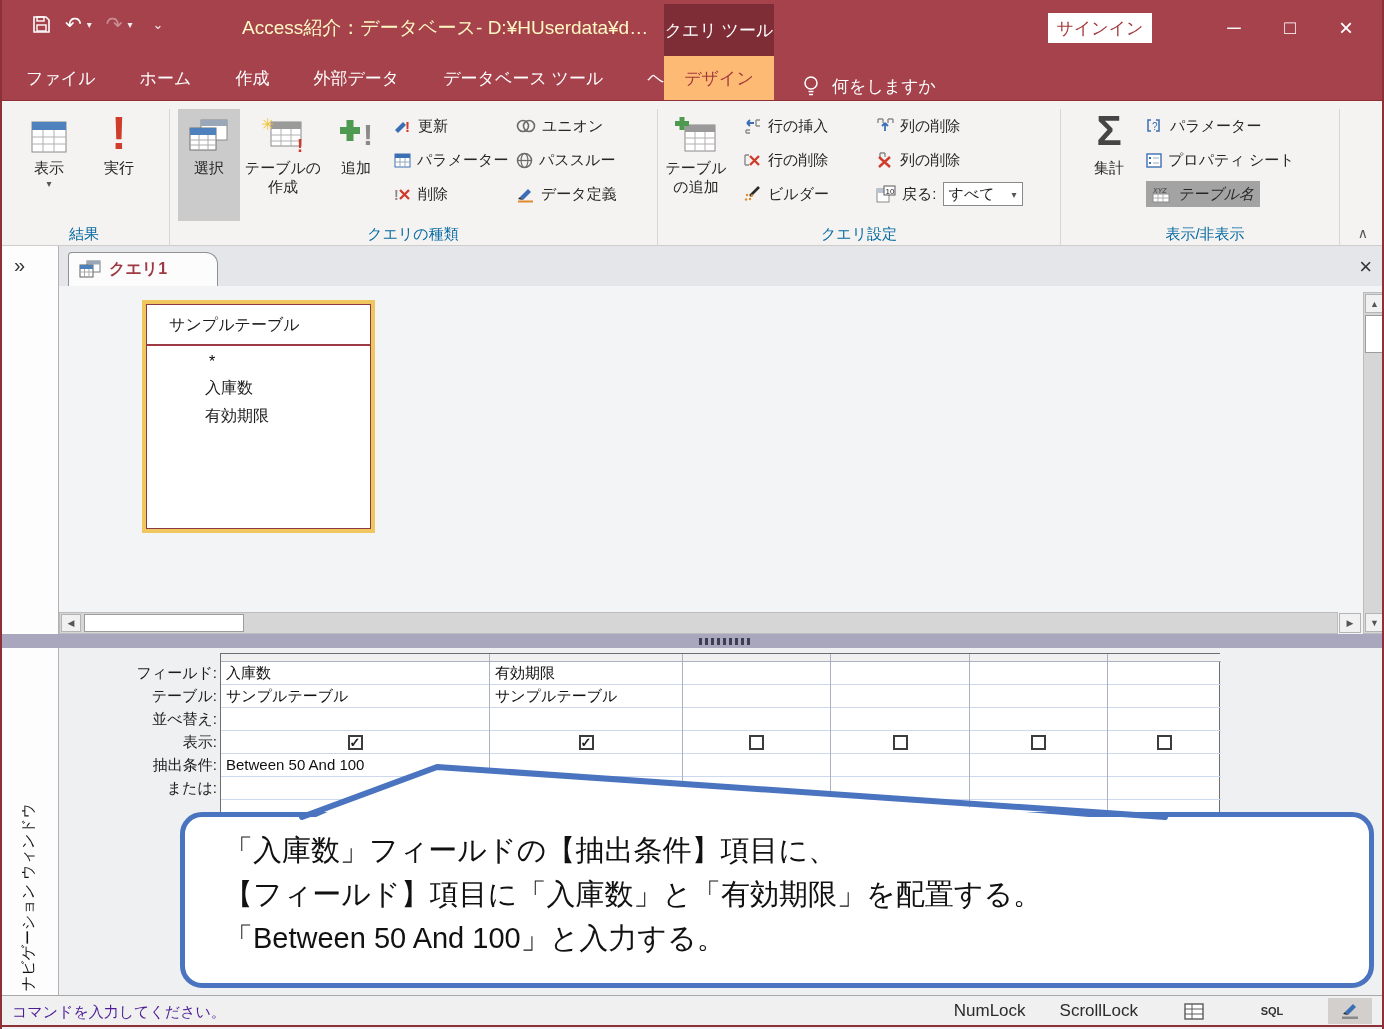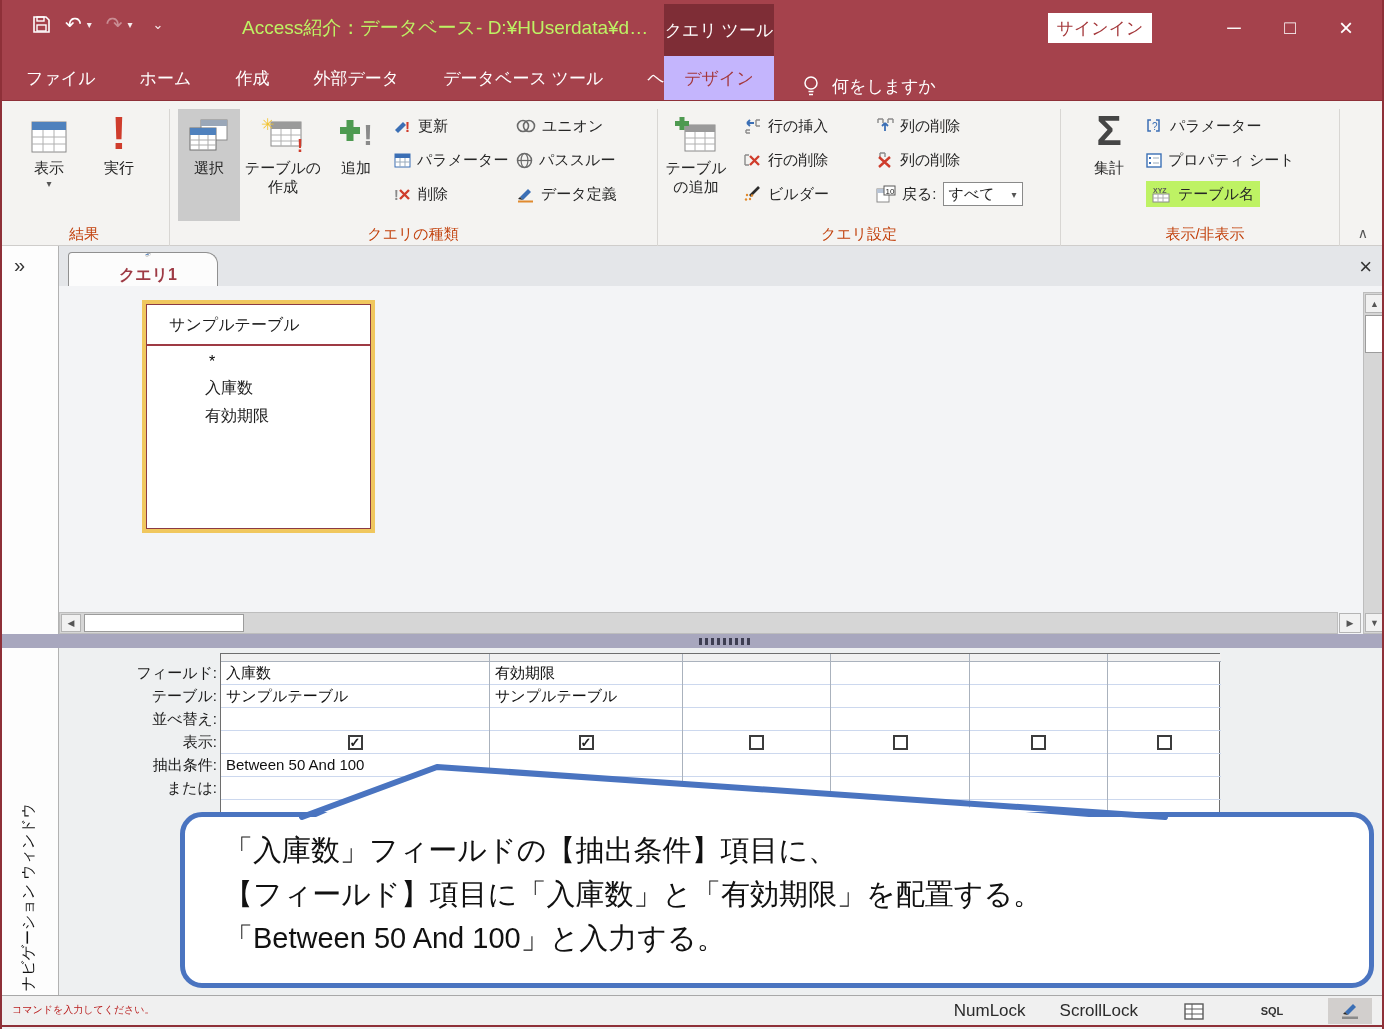--- a/index.html
+++ b/index.html
@@ -7,65 +7,65 @@
   body { font-family:"Liberation Sans", sans-serif; overflow:hidden; }
   .window { position:relative; width:1384px; height:1029px; background:#eef0f1;
             border-left:2px solid #8e3038; border-right:2px solid #8e3038; overflow:hidden; }
 
   
   .titlebar { position:absolute; left:0; top:0; width:100%; height:56px; background:#a5424c; color:#fff; }
   .qat { position:absolute; left:30px; top:12px; display:flex; align-items:center; gap:14px; }
   .qat .g { font-size:20px; color:#fff; }
   .qat .dim { opacity:.4; }
   .qat .dd { font-size:10px; margin-left:-9px; opacity:.9; }
-  .win-title { position:absolute; left:240px; top:15px; font-size:19px; color:#bef264; white-space:nowrap; }
+  .win-title { position:absolute; left:240px; top:15px; font-size:19px; color:#fef9c3; white-space:nowrap; }
   .ctx-tab { position:absolute; left:662px; top:4px; width:110px; height:52px; background:#7e2d36;
              color:#fff; font-size:17px; display:flex; align-items:center; justify-content:center; }
   .signin { position:absolute; left:1046px; top:13px; width:104px; height:30px; background:#fff;
             color:#a4373a; font-size:17px; display:flex; align-items:center; justify-content:center; }
   .winctl { position:absolute; right:8px; top:0; height:56px; display:flex; }
   .winctl span { width:56px; height:56px; display:flex; align-items:center; justify-content:center; font-size:19px; color:#fff; }
 
   
   .menubar { position:absolute; left:0; top:56px; width:100%; height:44px; background:#a5424c; color:#fff; }
   .menubar .items { position:absolute; left:24px; top:0; height:44px; display:flex; gap:44px; align-items:center; font-size:17px; }
-  .tab-design { position:absolute; left:662px; top:0; width:110px; height:44px; background:#c4b5fd;
+  .tab-design { position:absolute; left:662px; top:0; width:110px; height:44px; background:#fdba74;
                 color:#a4373a; font-size:17px; display:flex; align-items:center; justify-content:center; }
   .tellme { position:absolute; left:800px; top:8px; height:44px; display:flex; align-items:center; gap:12px; font-size:17px; }
 
   
   .ribbon { position:absolute; left:0; top:100px; width:100%; height:146px; background:#f4f3f1;
             border-top:1px solid #8e3038; border-bottom:1px solid #cfcdcb; }
   .gsep { position:absolute; top:8px; height:228px; width:1px; background:#d8d6d3; }
-  .glabel { position:absolute; top:124px; height:20px; font-size:15px; color:#c2410c; text-align:center; }
+  .glabel { position:absolute; top:124px; height:20px; font-size:15px; color:#0369a1; text-align:center; }
   .rbtn-lg { position:absolute; top:8px; height:112px; display:flex; flex-direction:column; align-items:center;
              font-size:15px; color:#262626; text-align:center; }
   .rbtn-lg .ric { height:44px; display:flex; align-items:flex-end; justify-content:center; margin-bottom:6px; }
   .rbtn-lg.sel { background:#cbcbcb; }
   .rbtn-sm { position:absolute; height:26px; display:flex; align-items:center; gap:6px; font-size:15px; color:#262626; white-space:nowrap; }
-  .rbtn-sm.sel { background:#bef264; padding:0 6px; }
+  .rbtn-sm.sel { background:#a3a3a3; padding:0 6px;font-style:italic; }
   .bang { color:#cf3c2c; font-weight:bold; font-size:46px; line-height:40px; }
   .combo { width:80px; height:24px; background:#fff; border:1px solid #8a8a8a; display:flex; align-items:center;
            justify-content:space-between; padding:0 5px; font-size:15px; }
   .combo .dd { font-size:10px; color:#555; }
   .sigma { font-size:42px; font-weight:bold; color:#454545; line-height:44px; }
   .collapse { position:absolute; right:14px; top:124px; font-size:14px; color:#555; }
 
   
   .navpane { position:absolute; left:0; top:246px; width:57px; height:749px; background:#fdfdfd; border-right:1px solid #b2b2b2; }
   .nav-exp { position:absolute; left:12px; top:8px; font-size:20px; color:#333; }
   .nav-title { position:absolute; left:-97px; top:640px; width:250px; height:22px; transform:rotate(-90deg);
                font-size:15px; color:#111; text-align:center; white-space:nowrap; }
 
   
   .tabbar { position:absolute; left:57px; top:246px; width:1327px; height:40px; background:#e4e6e9; }
   .doctab { position:absolute; left:9px; top:6px; width:150px; height:34px; background:#fcfcfc;
             border:1px solid #909090; border-bottom:none; border-radius:4px 12px 0 0;
             display:flex; align-items:center; gap:8px; padding-left:10px;
-            color:#9e3a44; font-weight:bold; font-size:16px;flex-direction:column; }
+            color:#9e3a44; font-weight:bold; font-size:16px; }
   .tab-close { position:absolute; right:14px; top:8px; font-size:22px; color:#333; }
 
   
   .design { position:absolute; left:57px; top:286px; width:1327px; height:348px; background:#f3f4f6; }
   .tcard { position:absolute; left:83px; top:14px; width:233px; height:233px; background:#f0c75e; padding:4px; }
   .tcard .inner { width:100%; height:100%; background:#fff; border:1px solid #8b3a44; }
   .tcard .ttl { padding:10px 0 8px 22px; font-size:16px; color:#1c1c1c; border-bottom:2px solid #9e3a44; }
   .tcard .fld { padding-left:58px; font-size:16px; color:#1c1c1c; line-height:28px; }
   .tcard .star { padding-left:62px; font-size:16px; line-height:24px; padding-top:4px; }
 
@@ -97,21 +97,21 @@
 
   
   .callout { position:absolute; left:178px; top:812px; width:1194px; height:176px; background:#fff;
              border:5px solid #4a74c0; border-radius:22px; z-index:5; }
   .ctext { position:absolute; left:222px; top:828px; z-index:7; font-size:29px; color:#111; line-height:44px; white-space:nowrap; }
   .tail { position:absolute; left:280px; top:755px; z-index:6; }
 
   
   .statusbar { position:absolute; left:0; top:995px; width:100%; height:32px; background:#f0f0f0;
                border-top:1px solid #a8a8a8; border-bottom:2px solid #8e3038; }
-  .stmsg { position:absolute; left:10px; top:7px; font-size:10px; color:#b91c1c; }
+  .stmsg { position:absolute; left:10px; top:7px; font-size:15px; color:#4c1d95; }
   .stright { position:absolute; right:10px; top:0; height:30px; display:flex; align-items:center; gap:34px; font-size:17px; color:#2b2b2b; }
   .sticon { width:44px; height:26px; display:flex; align-items:center; justify-content:center; }
   .sticon.active { background:#d2cfcd; }
   .sqltxt { font-size:11px; font-weight:bold; color:#333; }
 </style>
 </head>
 <body>
 
 <div class="window">
 

